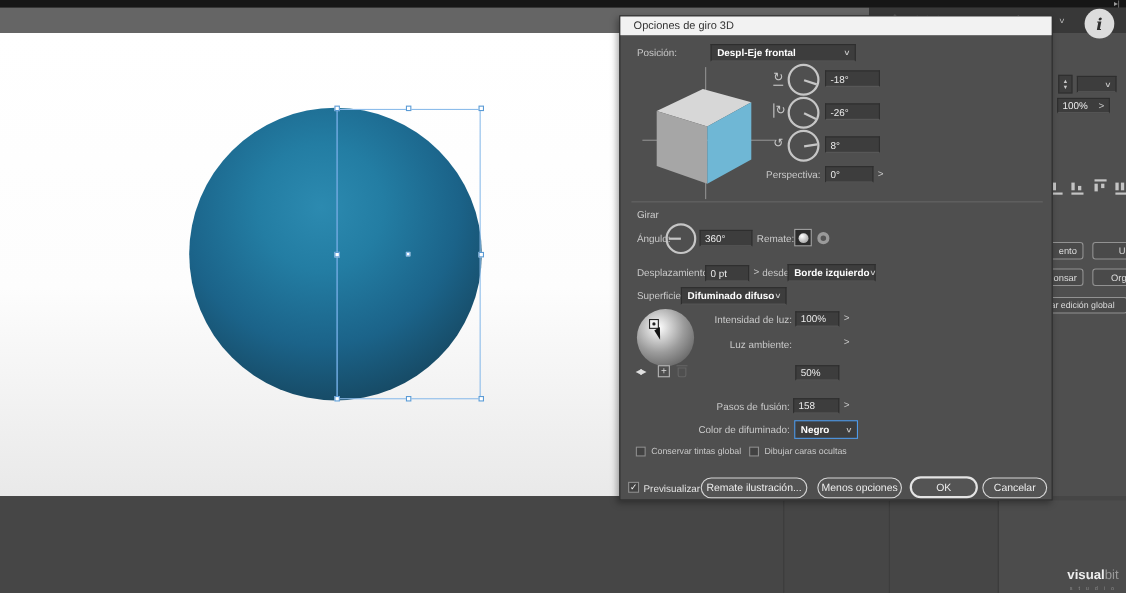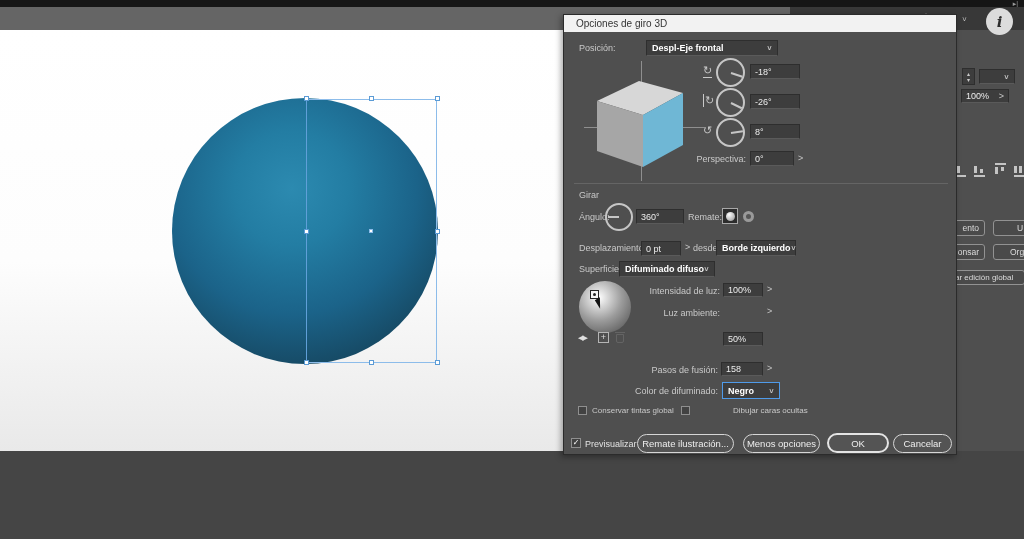--- a/index.html
+++ b/index.html
@@ -113,20 +113,30 @@
       <span>onsar</span>
       </div>
     <div class="qa" style="left:36px;top:214px;width:46px;height:16px;padding-left:16px;">
       <span>Orga</span>
       </div>
     <div class="qa" style="left:-12px;top:240px;width:80px;height:15px;padding-left:9px;font-size:8px;">
       <span>ar edición global</span>
       </div>
   </div>
 
+  <div class="abs" style="left:0;top:451px;width:1024px;height:88px;background:#464646;">
+    <div class="abs" style="left:712px;top:4px;width:1px;height:84px;background:#3c3c3c;"></div>
+    <div class="abs" style="left:808px;top:4px;width:1px;height:84px;background:#3c3c3c;"></div>
+    <div class="abs" style="left:907px;top:4px;width:117px;height:84px;background:#4c4c4c;border-left:1px solid #383838;">
+      <div class="abs" style="right:8px;top:58px;text-align:center;">
+        <span style="font-size:12px;font-weight:bold;color:#efefef;">visual</span><span style="font-size:12px;color:#9a9a9a;">bit</span>
+        <div style="font-size:5px;letter-spacing:2px;color:#8a8a8a;margin-top:1px;">s t u d i o</div>
+      </div>
+    </div>
+  </div>
 
   <div class="abs" style="left:986px;top:8px;width:27px;height:27px;border-radius:50%;background:#dcdcdc;
               display:flex;align-items:center;justify-content:center;">
     <span style="font-family:'DejaVu Serif',serif;font-style:italic;font-weight:bold;
                  font-size:15px;color:#2e2e2e;">i</span>
   </div>
 
   <div class="abs" style="left:563px;top:14px;width:394px;height:441px;background:#4f4f4f;
               border:1px solid #2b2b2b;box-sizing:border-box;z-index:10;
               box-shadow:-2px 2px 6px rgba(0,0,0,0.35);padding-left:16px;">
@@ -255,21 +265,21 @@
 
     <span class="abs lbl lblR" style="left:50px;top:371px;width:104px;">Color de difuminado:</span>
     <div class="dd abs" style="left:158px;top:367px;width:58px;height:17px;border:1px solid #4f9bea;">
       <span>Negro</span>
       <span class="chev-d">&gt;</span>
     </div>
 
     <div class="cb abs" style="left:14px;top:391px;"></div>
     <span class="abs lbl" style="left:28px;top:391px;font-size:8px;">Conservar tintas global</span>
     <div class="cb abs" style="left:117px;top:391px;"></div>
-    <span class="abs lbl" style="left:131px;top:391px;font-size:8px;margin-left:38px;">Dibujar caras ocultas</span>
+    <span class="abs lbl" style="left:131px;top:391px;font-size:8px;">Dibujar caras ocultas</span>
 
     <div class="cb abs" style="left:7px;top:423px;width:10px;height:10px;display:flex;align-items:center;justify-content:center;">
       <span style="font-size:8px;line-height:8px;color:#fff;">✓</span>
     </div>
     <span class="abs lbl" style="left:21px;top:424px;color:#e2e2e2;">Previsualizar</span>
     <div class="pill abs" style="left:73px;top:419px;width:97px;height:19px;">
       <span>Remate ilustración...</span>
       </div>
     <div class="pill abs" style="left:179px;top:419px;width:77px;height:19px;">
       <span>Menos opciones</span>

